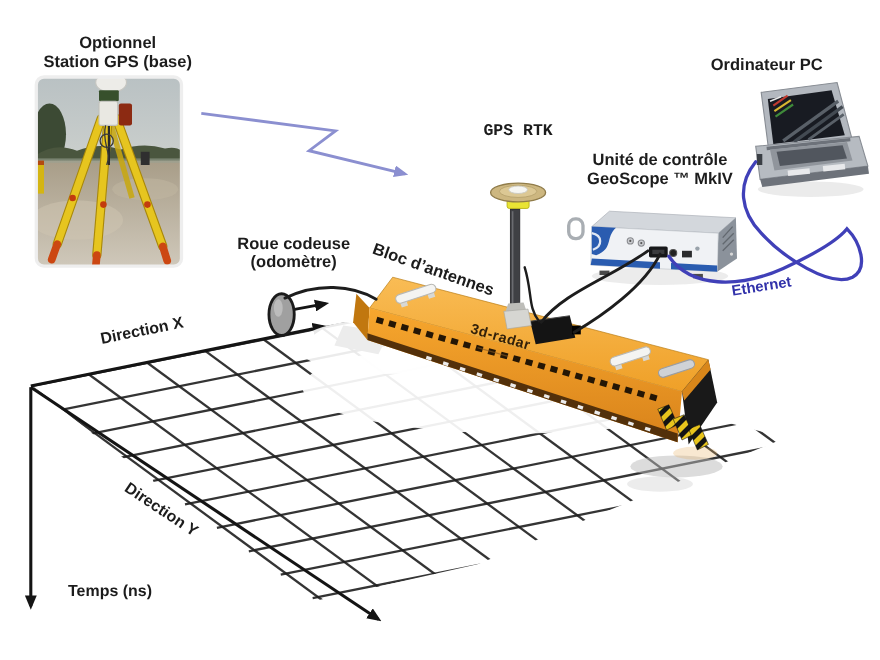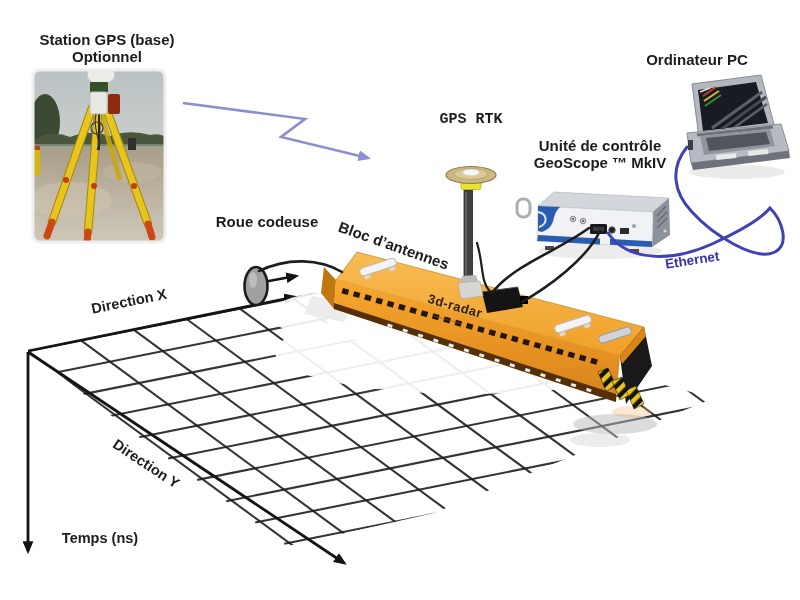--- a/index.html
+++ b/index.html
@@ -286,37 +286,38 @@
     <polygon points="691,163 789,151 790,158 693,170" fill="#6d727a"></polygon>
     <rect x="716" y="155" width="20" height="5" fill="#e8e9eb" transform="rotate(-6 716 155)"></rect>
     <rect x="748" y="151" width="20" height="5" fill="#e8e9eb" transform="rotate(-6 748 151)"></rect>
     <rect x="688" y="140" width="5" height="10" fill="#3a3f45"></rect>
   </g>
 
   <path d="M608,233 C628,262 672,262 712,244 C745,229 762,218 770,208 C782,220 790,244 775,252 C755,262 712,234 692,212 C673,192 670,168 687,147" fill="none" stroke="#4040b8" stroke-width="3" stroke-linecap="round"></path>
 </svg>
 
   <div class="lbl" style="left:28px;top:31px;width:158px;">
+    <span>Optionnel</span>
     <span>Station GPS (base)</span>
-    <span>Optionnel</span>
   </div>
 
   <div class="lbl" style="left:638px;top:51px;width:118px;">Ordinateur PC</div>
 
   <div class="lbl" style="left:412px;top:111px;width:118px;font-family:Liberation Mono, monospace;">
     <span>GPS RTK</span>
   </div>
 
   <div class="lbl" style="left:526px;top:137px;width:148px;">
     <span>Unité de contrôle</span>
     <span>GeoScope ™ MkIV</span>
   </div>
 
   <div class="lbl" style="left:203px;top:213px;width:128px;">
     <span>Roue codeuse</span>
+    <span>(odomètre)</span>
   </div>
 
   <div class="lbl rot" id="lbl-bloc">Bloc d’antennes</div>
 
   <div class="lbl rot" id="lbl-ethernet" style="color:#3232aa;">Ethernet</div>
 
   <div class="lbl rot small" id="lbl-dirx">Direction X</div>
 
   <div class="lbl rot small" id="lbl-diry">Direction Y</div>
 

